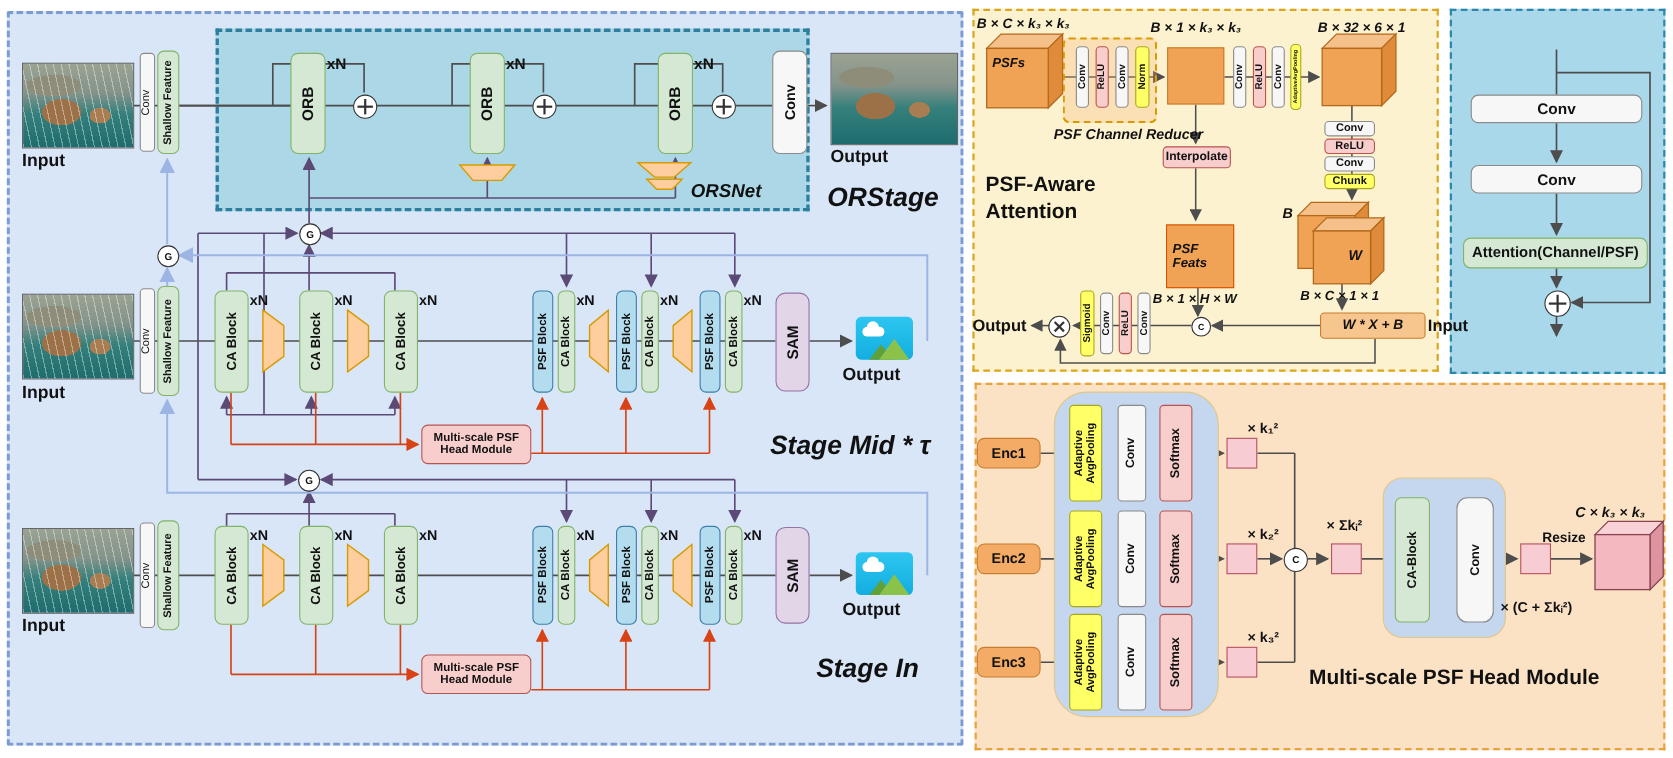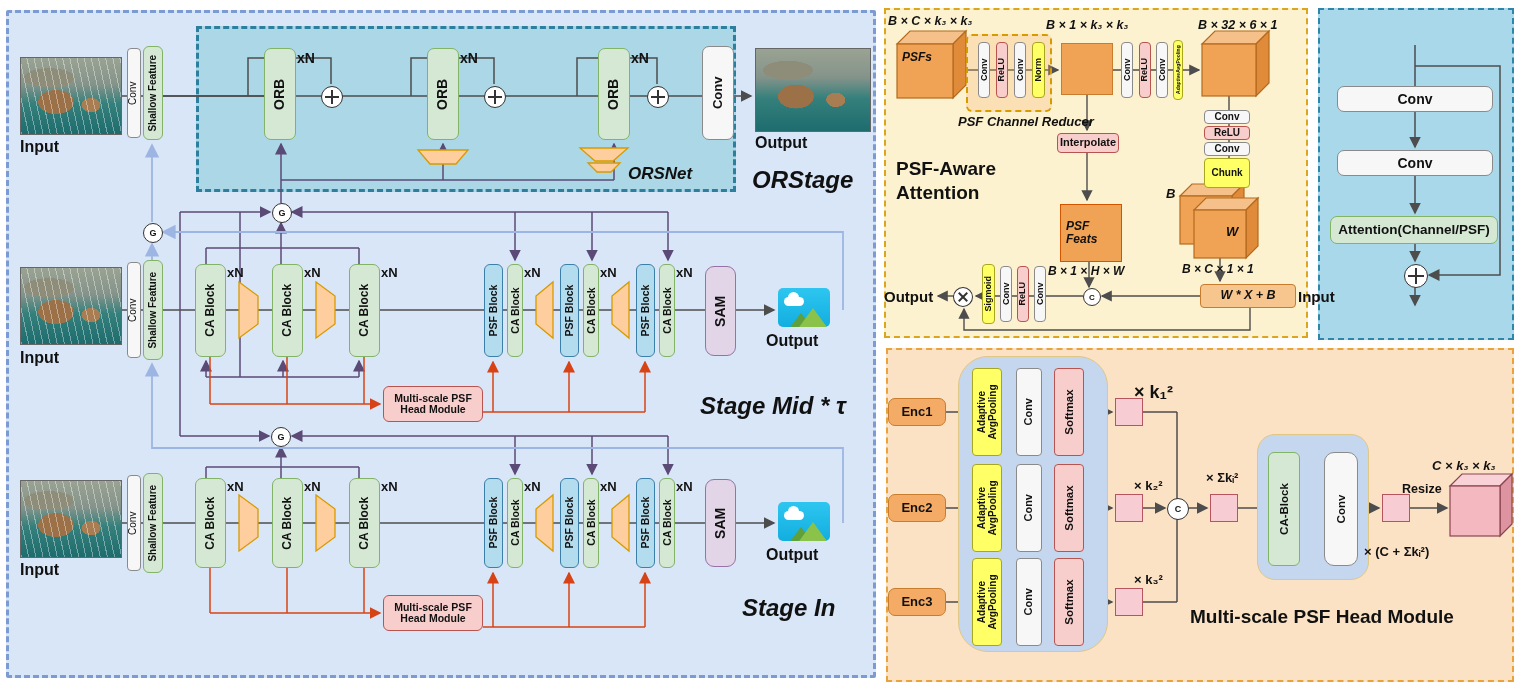--- a/index.html
+++ b/index.html
@@ -451,21 +451,21 @@
 
   <div class="blk whitebar b" style="left:1204px;top:110px;width:46px;height:14px;font-size:10px;">
       <span>Conv</span>
     </div>
   <div class="blk pinkbar b" style="left:1204px;top:126px;width:46px;height:14px;font-size:10px;">
       <span>ReLU</span>
     </div>
   <div class="blk whitebar b" style="left:1204px;top:142px;width:46px;height:14px;font-size:10px;">
       <span>Conv</span>
     </div>
-  <div class="blk yellowbar b" style="left:1204px;top:158px;width:46px;height:30px;font-size:10px;">
+  <div class="blk yellowbar b" style="left:1204px;top:158px;width:46px;height:14px;font-size:10px;">
       <span>Chunk</span>
     </div>
 
   <div class="lbl it" style="left:1166px;top:186px;width:16px;font-size:13px;">B</div>
   <div class="lbl it" style="left:1226px;top:224px;width:20px;font-size:13px;z-index:4;">W</div>
   <div class="lbl it" style="left:1182px;top:262px;width:100px;font-size:12px;">B × C × 1 × 1</div>
 
   <div class="blk pinkbar b" style="left:1057px;top:133px;width:62px;height:20px;font-size:11px;">
       <span>Interpolate</span>
     </div>
@@ -558,21 +558,21 @@
   <div class="blk whitebar b" style="left:1016px;top:558px;width:26px;height:88px;font-size:11px;">
       <span class="rot">Conv</span>
     </div>
   <div class="blk pinkbar b" style="left:1054px;top:558px;width:30px;height:88px;font-size:11.5px;">
       <span class="rot">Softmax</span>
     </div>
 
   <div class="abs pinksq" style="left:1115px;top:398px;width:28px;height:28px;z-index:2;"></div>
   <div class="abs pinksq" style="left:1115px;top:494px;width:28px;height:28px;z-index:2;"></div>
   <div class="abs pinksq" style="left:1115px;top:588px;width:28px;height:28px;z-index:2;"></div>
-  <div class="lbl b" style="left:1134px;top:382px;width:56px;font-size:18px;">× k₁²</div>
+  <div class="lbl b" style="left:1134px;top:382px;width:56px;font-size:13px;">× k₁²</div>
   <div class="lbl b" style="left:1134px;top:478px;width:56px;font-size:13px;">× k₂²</div>
   <div class="lbl b" style="left:1134px;top:572px;width:56px;font-size:13px;">× k₃²</div>
 
   <div class="circ" style="left:1167px;top:498px;width:20px;height:20px;font-size:9px;">C</div>
 
   <div class="abs pinksq" style="left:1210px;top:494px;width:28px;height:28px;z-index:2;"></div>
   <div class="lbl b" style="left:1206px;top:470px;width:66px;font-size:13px;">× Σkᵢ²</div>
 
   <div class="blk greenbar b" style="left:1268px;top:452px;width:32px;height:114px;font-size:11.5px;">
       <span class="rot">CA-Block</span>

